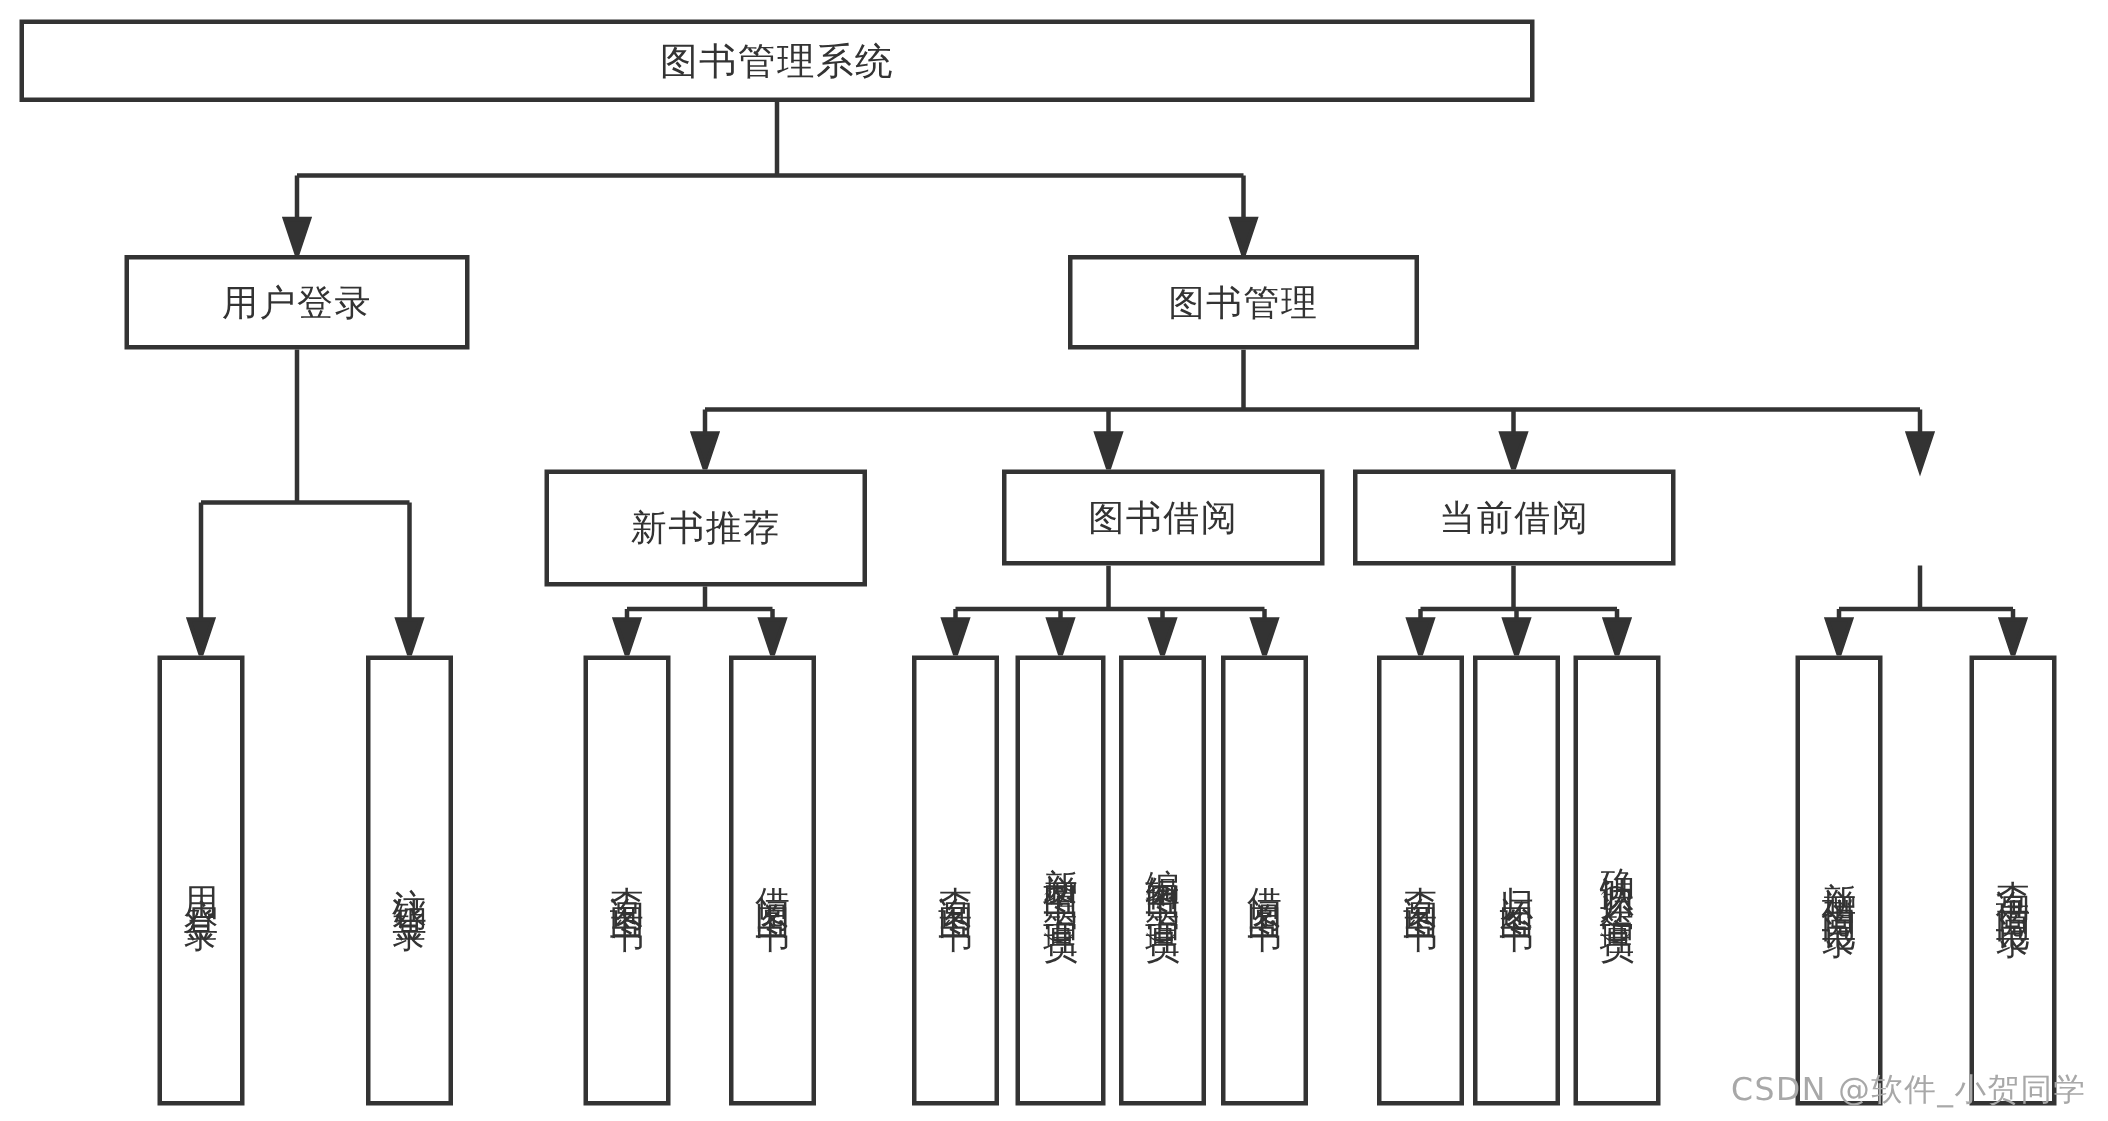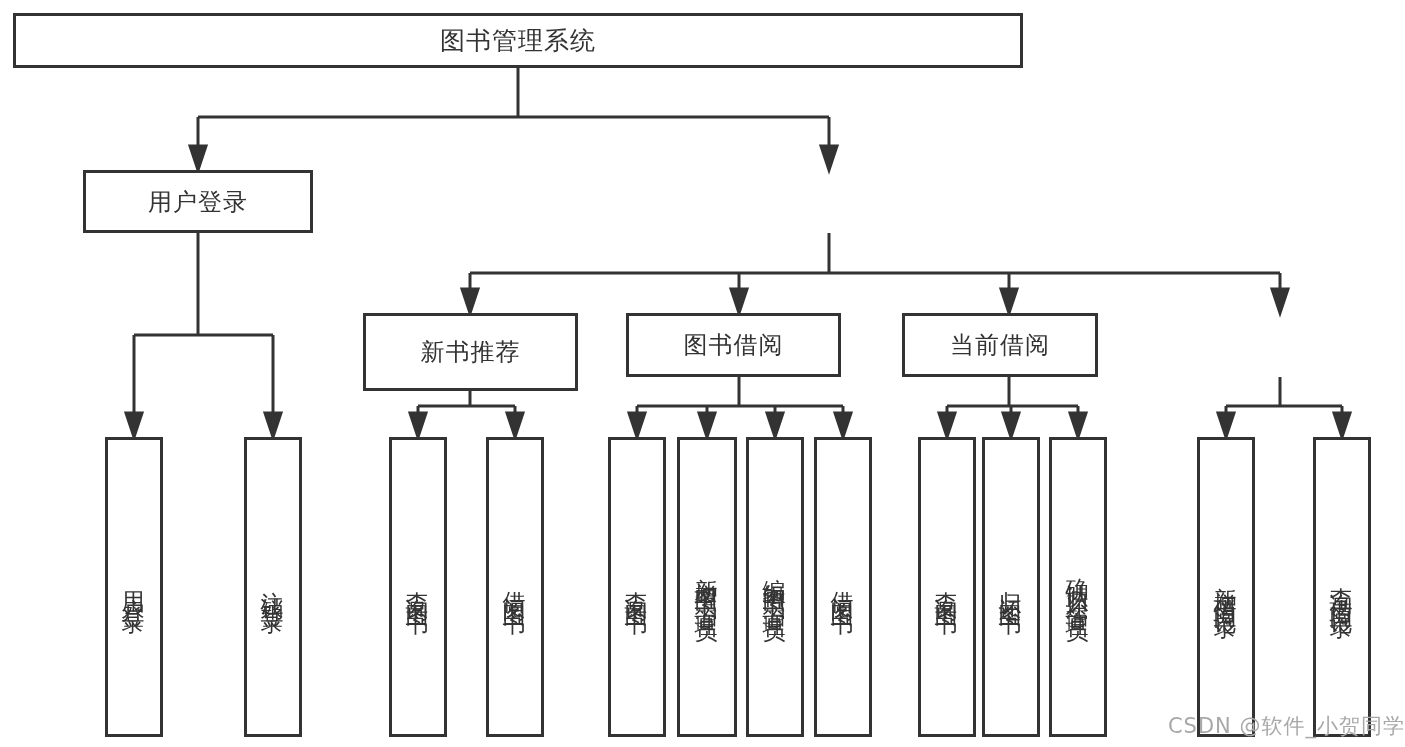--- a/index.html
+++ b/index.html
@@ -19,21 +19,21 @@
     top:437px;height:300px;width:58px;
     display:flex;align-items:center;justify-content:center;
     color:#333333;
   }
   .vbox .vtext{
     writing-mode:vertical-rl;text-orientation:mixed;
     font-size:23px;letter-spacing:6px;white-space:nowrap;color:#333333;
   }
   .vbox.v4 .vtext{letter-spacing:7px;}
   .watermark{
-    position:absolute;right:0;bottom:7px;z-index:5;
+    position:absolute;right:14px;bottom:7px;z-index:5;
     color:#a8a8a8;font-size:21px;letter-spacing:1px;white-space:nowrap;
   }
 </style>
 </head>
 <body>
 
 <div class="canvas">
 
   <svg class="connectors" viewBox="0 0 1405 747" xmlns="http://www.w3.org/2000/svg">
     <g stroke="#333333" stroke-width="3" fill="#333333">
@@ -99,28 +99,31 @@
     </g>
   </svg>
 
   <div class="hbox root" style="left:13px;top:13px;width:1010px;height:55px">
     <span>图书管理系统</span>
   </div>
 
   <div class="hbox" style="left:83px;top:170px;width:230px;height:63px">
     <span>用户登录</span>
   </div>
+  <div class="hbox" style="left:712px;top:170px;width:234px;height:63px">
+    <span>图书管理</span>
+  </div>
 
   <div class="hbox" style="left:363px;top:313px;width:215px;height:78px">
     <span>新书推荐</span>
   </div>
-  <div class="hbox" style="left:626px;top:313px;width:215px;height:64px">
+  <div class="hbox" style="left:668px;top:313px;width:215px;height:64px">
     <span>图书借阅</span>
   </div>
-  <div class="hbox" style="left:902px;top:313px;width:196px;height:64px">
+  <div class="hbox" style="left:902px;top:313px;width:215px;height:64px">
     <span>当前借阅</span>
   </div>
 
   <div class="vbox v4" style="left:105px">
     <span class="vtext">用户登录</span>
   </div>
   <div class="vbox v4" style="left:244px">
     <span class="vtext">注销登录</span>
   </div>
 

